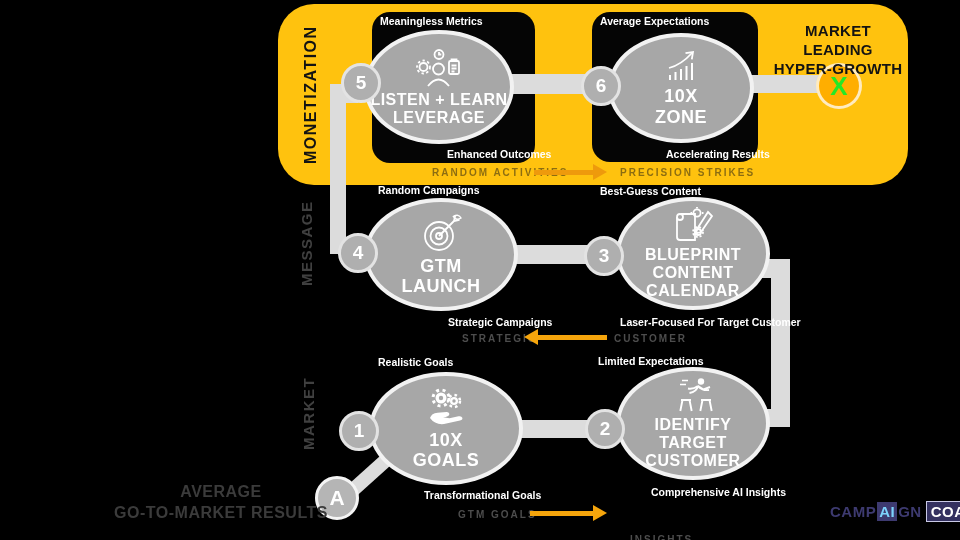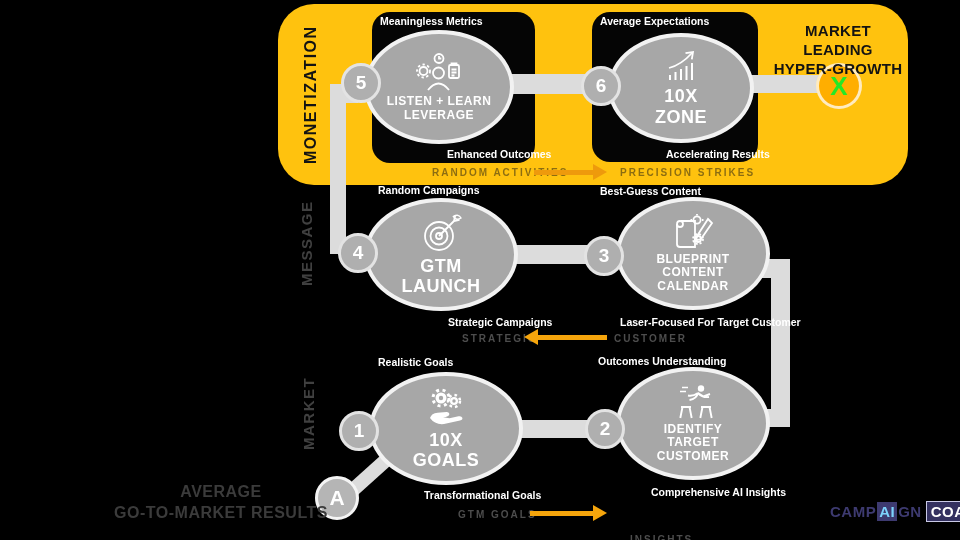--- a/index.html
+++ b/index.html
@@ -27,21 +27,21 @@
   
   .conn{background:#DCDCDC;z-index:2;}
 
   
   .ellipse{background:#A7A7A7;border:4px solid #F2F2F2;border-radius:50%;
            display:flex;flex-direction:column;align-items:center;justify-content:center;
            z-index:3;box-sizing:border-box;}
   .ellipse .title{color:#fff;font-weight:bold;text-align:center;line-height:1.12;
                   letter-spacing:.5px;margin-top:3px;}
   .t-big .title{font-size:18px;}
-  .t-mid .title{font-size:12px;}
+  .t-mid .title{font-size:16px;}
   .e5{left:364px;top:30px;width:150px;height:114px;}
   .e6{left:608px;top:33px;width:146px;height:110px;}
   .e4{left:364px;top:198px;width:154px;height:113px;}
   .e3{left:616px;top:197px;width:154px;height:113px;}
   .e1{left:369px;top:372px;width:154px;height:113px;}
   .e2{left:616px;top:367px;width:154px;height:113px;}
 
   
   .numc{width:34px;height:34px;border-radius:50%;background:#AFAFAF;
         border:3px solid #E3E3E3;color:#fff;font-weight:bold;font-size:19px;
@@ -219,21 +219,21 @@
     </svg>
   </span>
   <div class="title">
     <div>10X</div>
     <div>GOALS</div>
   </div>
 </div>
 <div class="abs numc c1">1</div>
 <div class="abs wlabel" style="left:424px;top:489px;">Transformational Goals</div>
 
-<div class="abs wlabel" style="left:598px;top:355px;">Outcomes Understanding</div>
+<div class="abs wlabel" style="left:598px;top:355px;">Limited Expectations</div>
 <div class="abs ellipse e2 t-mid">
   <span>
     <svg width="46" height="36" viewBox="0 0 46 36" fill="none" stroke="#fff" stroke-width="1.9">
       <circle cx="31" cy="4.5" r="3.2" fill="#fff" stroke="none"></circle>
       <path d="M28 9q-5 3.5-10 2.5M28 9l5.5 3.5L40 10M28 9q-1.5 6-8.5 7M28 9q4.5 5 11 4"></path>
       <path d="M12 3.5h6M10 7.5h6" stroke-width="1.4"></path>
       <path d="M11 23h10M12.5 23l-2.2 11M19.5 23l2.2 11M31 23h10M32.5 23l-2.2 11M39.5 23l2.2 11"></path>
     </svg>
   </span>
   <div class="title">

